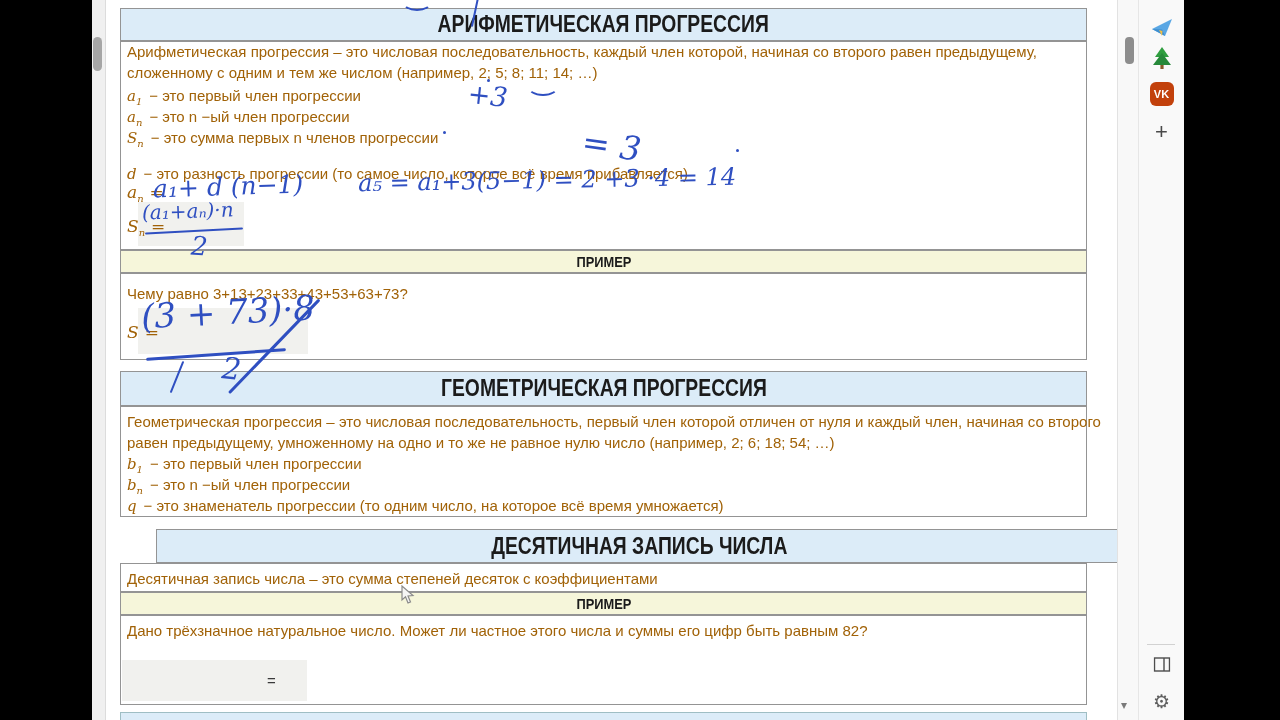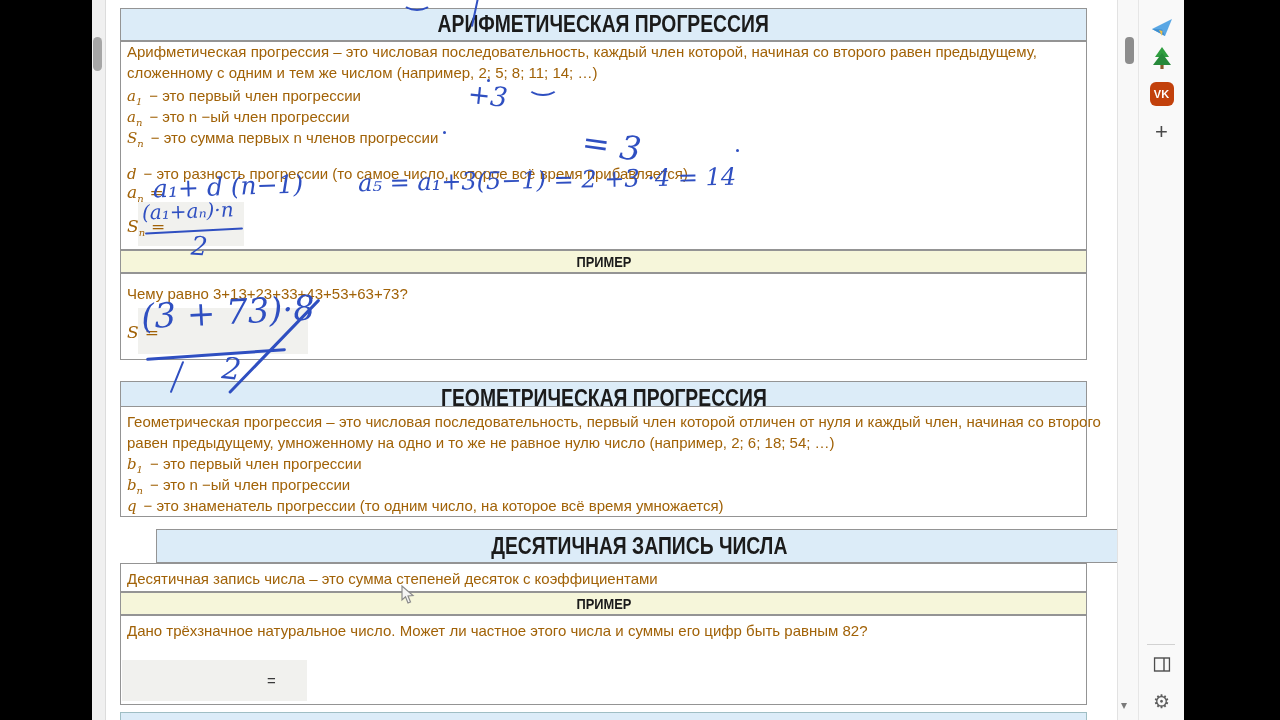--- a/index.html
+++ b/index.html
@@ -89,21 +89,21 @@
   </div>
 
   <div class="dbox" style="top:273px;height:87px;">
     <div class="grayfill" style="left:17px;top:34px;width:170px;height:46px;"></div>
   </div>
   <div class="line" style="top:285px;"><span>Чему равно 3+13+23+33+43+53+63+73?</span></div>
   <div class="line" style="top:322px;font-size:17px;">
     <span class="mv" style="font-size:17px;">S</span><span class="feq">=</span>
   </div>
 
-  <div class="dbox dhead" style="top:381px;height:35px;">
+  <div class="dbox dhead" style="top:371px;height:35px;">
     <span class="ttl">ГЕОМЕТРИЧЕСКАЯ ПРОГРЕССИЯ</span>
   </div>
   <div class="dbox" style="top:406px;height:111px;"></div>
   <div class="line" style="top:413px;"><span>Геометрическая прогрессия – это числовая последовательность, первый член которой отличен от нуля и каждый член, начиная со второго</span></div>
   <div class="line" style="top:434px;"><span>равен предыдущему, умноженному на одно и то же не равное нулю число (например, 2; 6; 18; 54; …)</span></div>
   <div class="line" style="top:455px;">
     <span class="mv">b</span><sub class="mvs">1</sub><span class="tgap">− это первый член прогрессии</span>
   </div>
   <div class="line" style="top:476px;">
     <span class="mv">b</span><sub class="mvs">n</sub><span class="tgap">− это n −ый член прогрессии</span>

